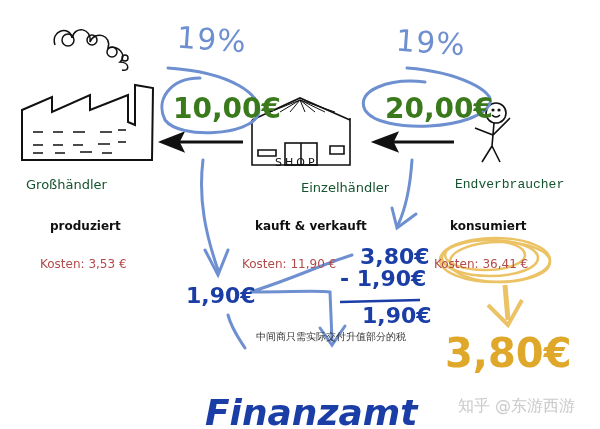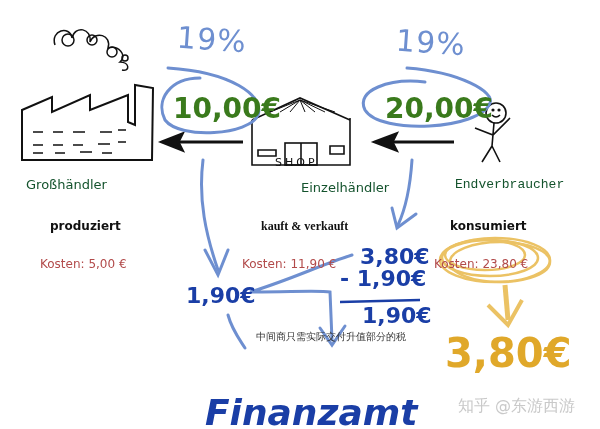--- a/index.html
+++ b/index.html
@@ -92,26 +92,26 @@
 <div class="abs price-green" style="left:173px; top:92px;">10,00€</div>
 <div class="abs price-green" style="left:385px; top:92px;">20,00€</div>
 
 <div class="abs" style="left:275px; top:121px; font-size:11px; letter-spacing:3px; color:#111;margin-top:35px;">SHOP</div>
 
 <div class="abs label-hand" style="left:26px; top:177px;">Großhändler</div>
 <div class="abs label-hand" style="left:257px; top:180px;margin-left:44px;">Einzelhändler</div>
 <div class="abs label-hand" style="left:455px; top:177px;font-family:Liberation Mono, monospace;">Endverbraucher</div>
 
 <div class="abs verb" style="left:50px; top:219px;">produziert</div>
-<div class="abs verb" style="left:261px; top:219px;font-family:Liberation Serif, serif;">kauft &amp; verkauft</div>
+<div class="abs verb" style="left:255px; top:219px;">kauft &amp; verkauft</div>
 <div class="abs verb" style="left:450px; top:219px;">konsumiert</div>
 
-<div class="abs cost" style="left:40px; top:257px;">Kosten: 5,00 €</div>
+<div class="abs cost" style="left:40px; top:257px;">Kosten: 3,53 €</div>
 <div class="abs cost" style="left:242px; top:257px;">Kosten: 11,90 €</div>
-<div class="abs cost" style="left:434px; top:257px;">Kosten: 23,80 €</div>
+<div class="abs cost" style="left:434px; top:257px;">Kosten: 36,41 €</div>
 
 <div class="abs blue-big" style="left:186px; top:283px;">1,90€</div>
 
 <div class="abs blue-big" style="left:360px; top:244px;">3,80€</div>
 <div class="abs blue-big" style="left:340px; top:266px;">- 1,90€</div>
 <div class="abs blue-big" style="left:362px; top:303px;">1,90€</div>
 
 <div class="abs note" style="left:256px; top:327px;">中间商只需实际交付升值部分的税</div>
 
 <div class="abs finanzamt" style="left:205px; top:352px;margin-top:40px;">Finanzamt</div>

